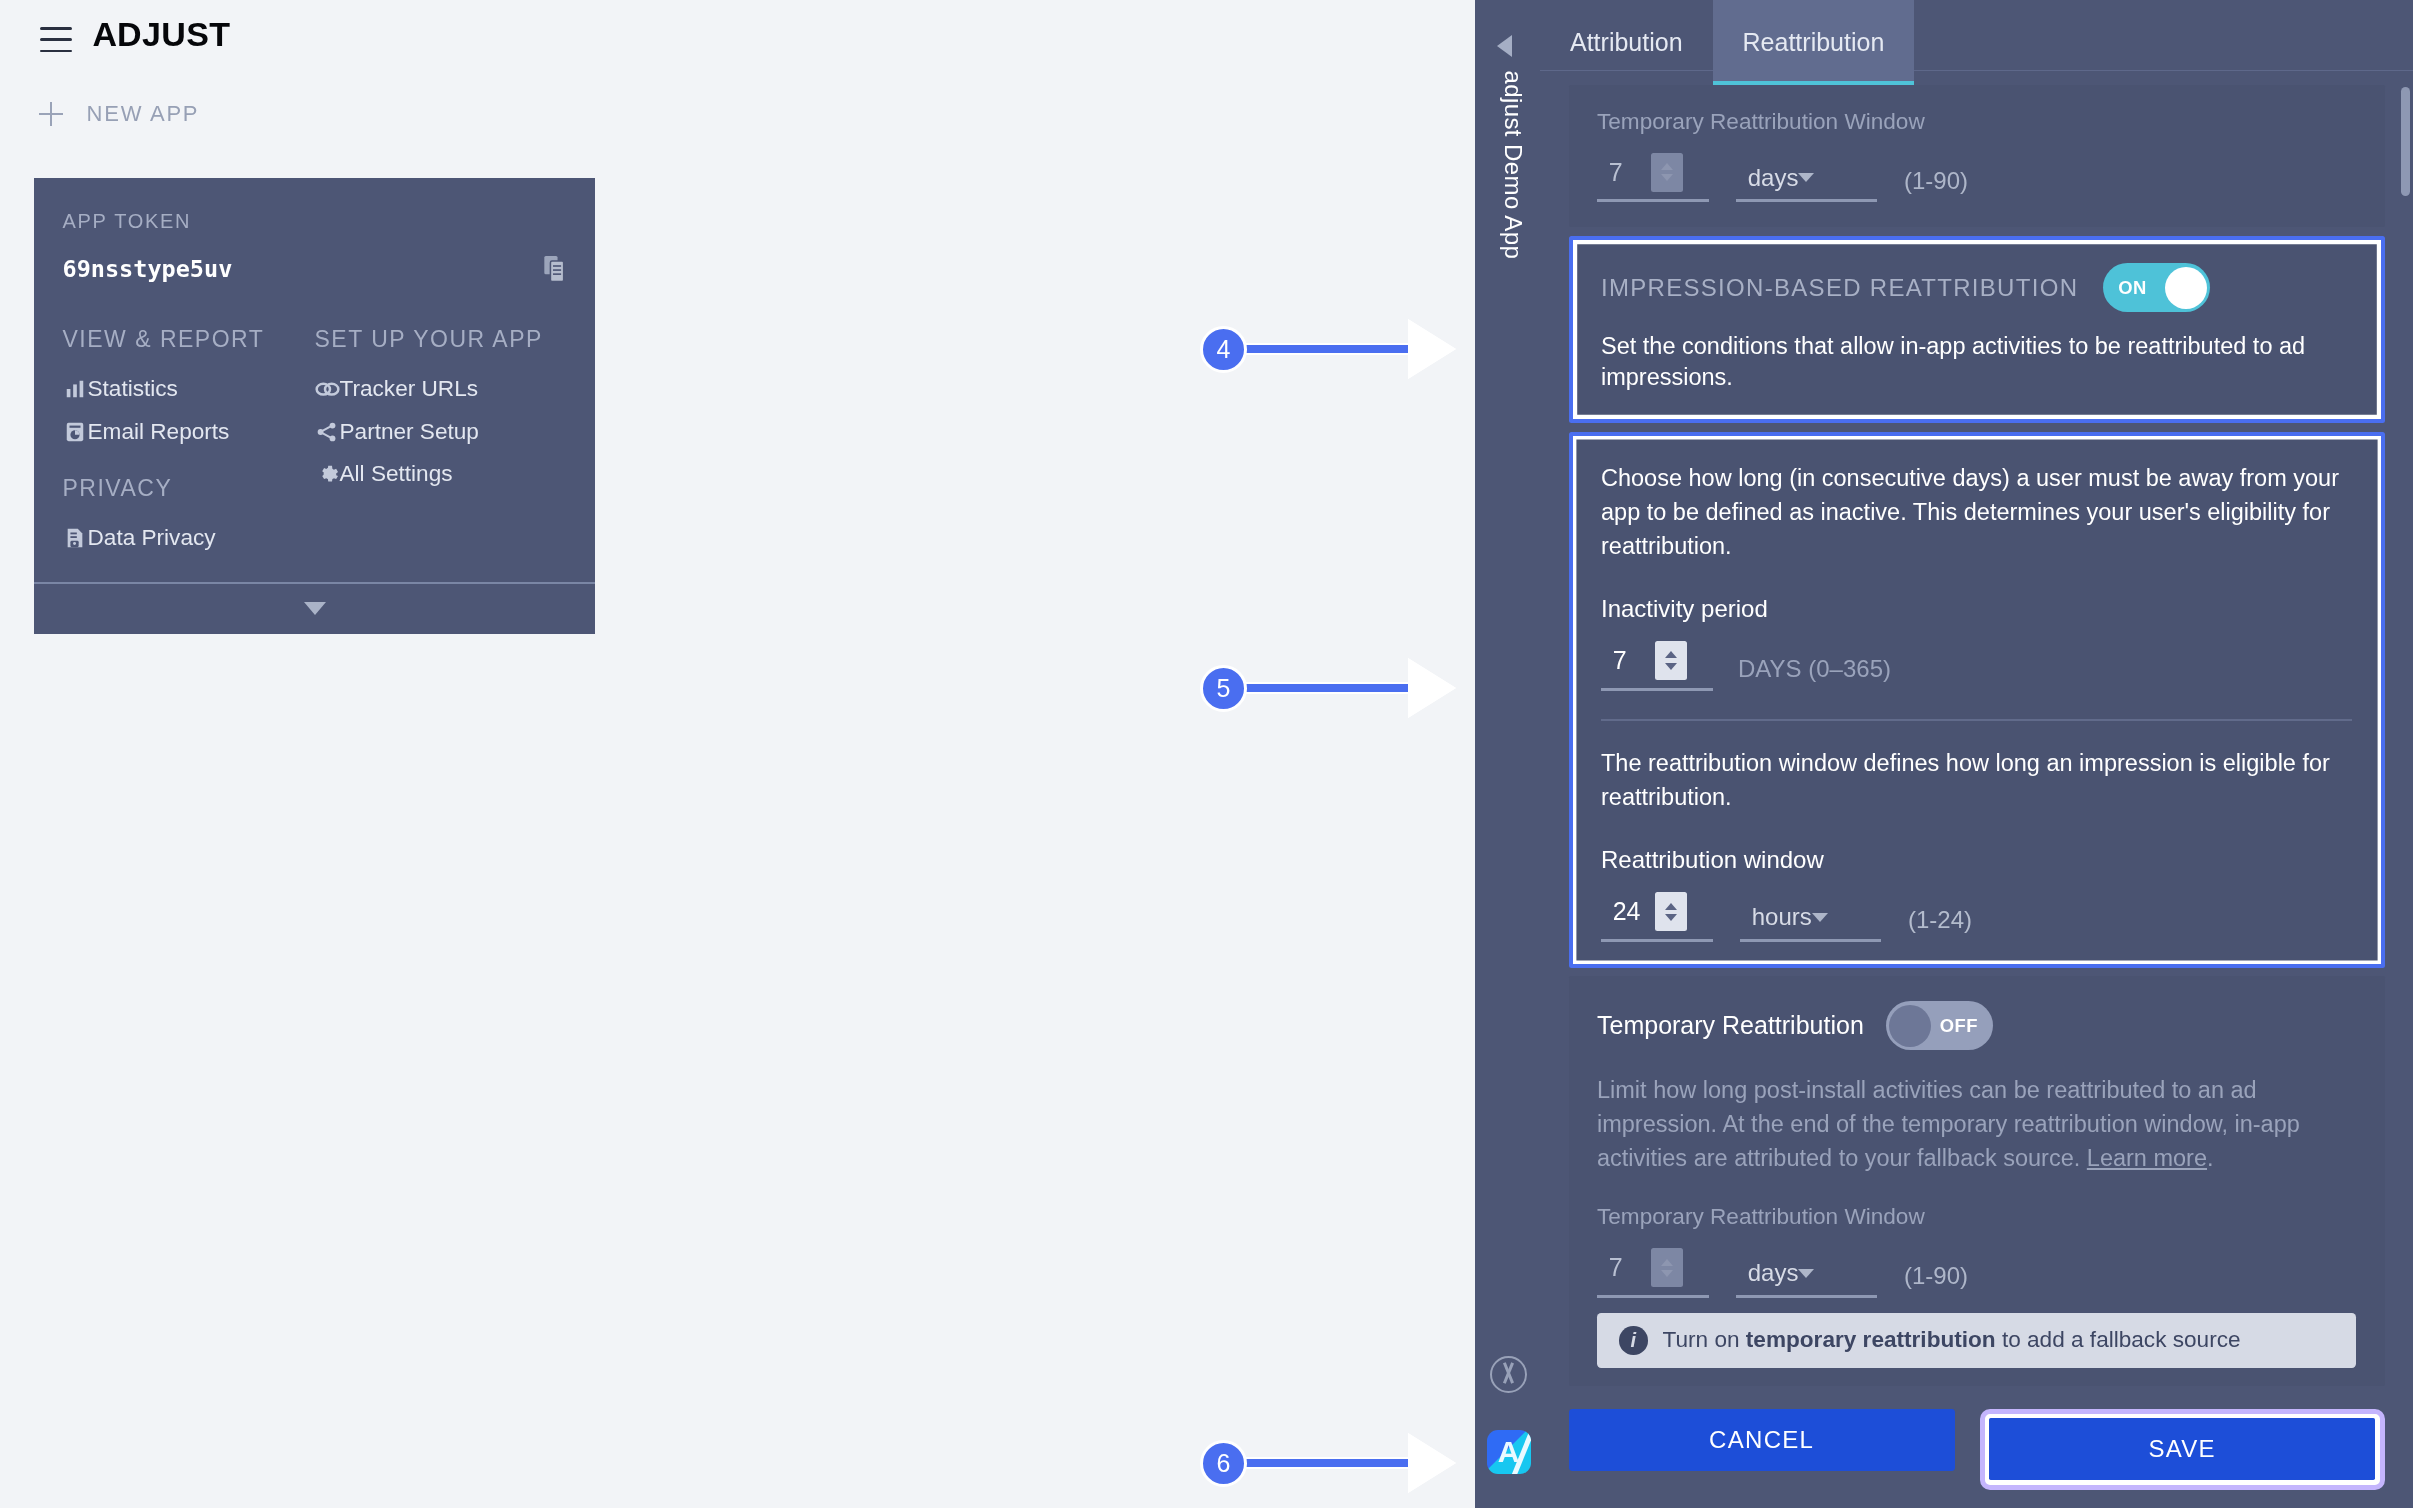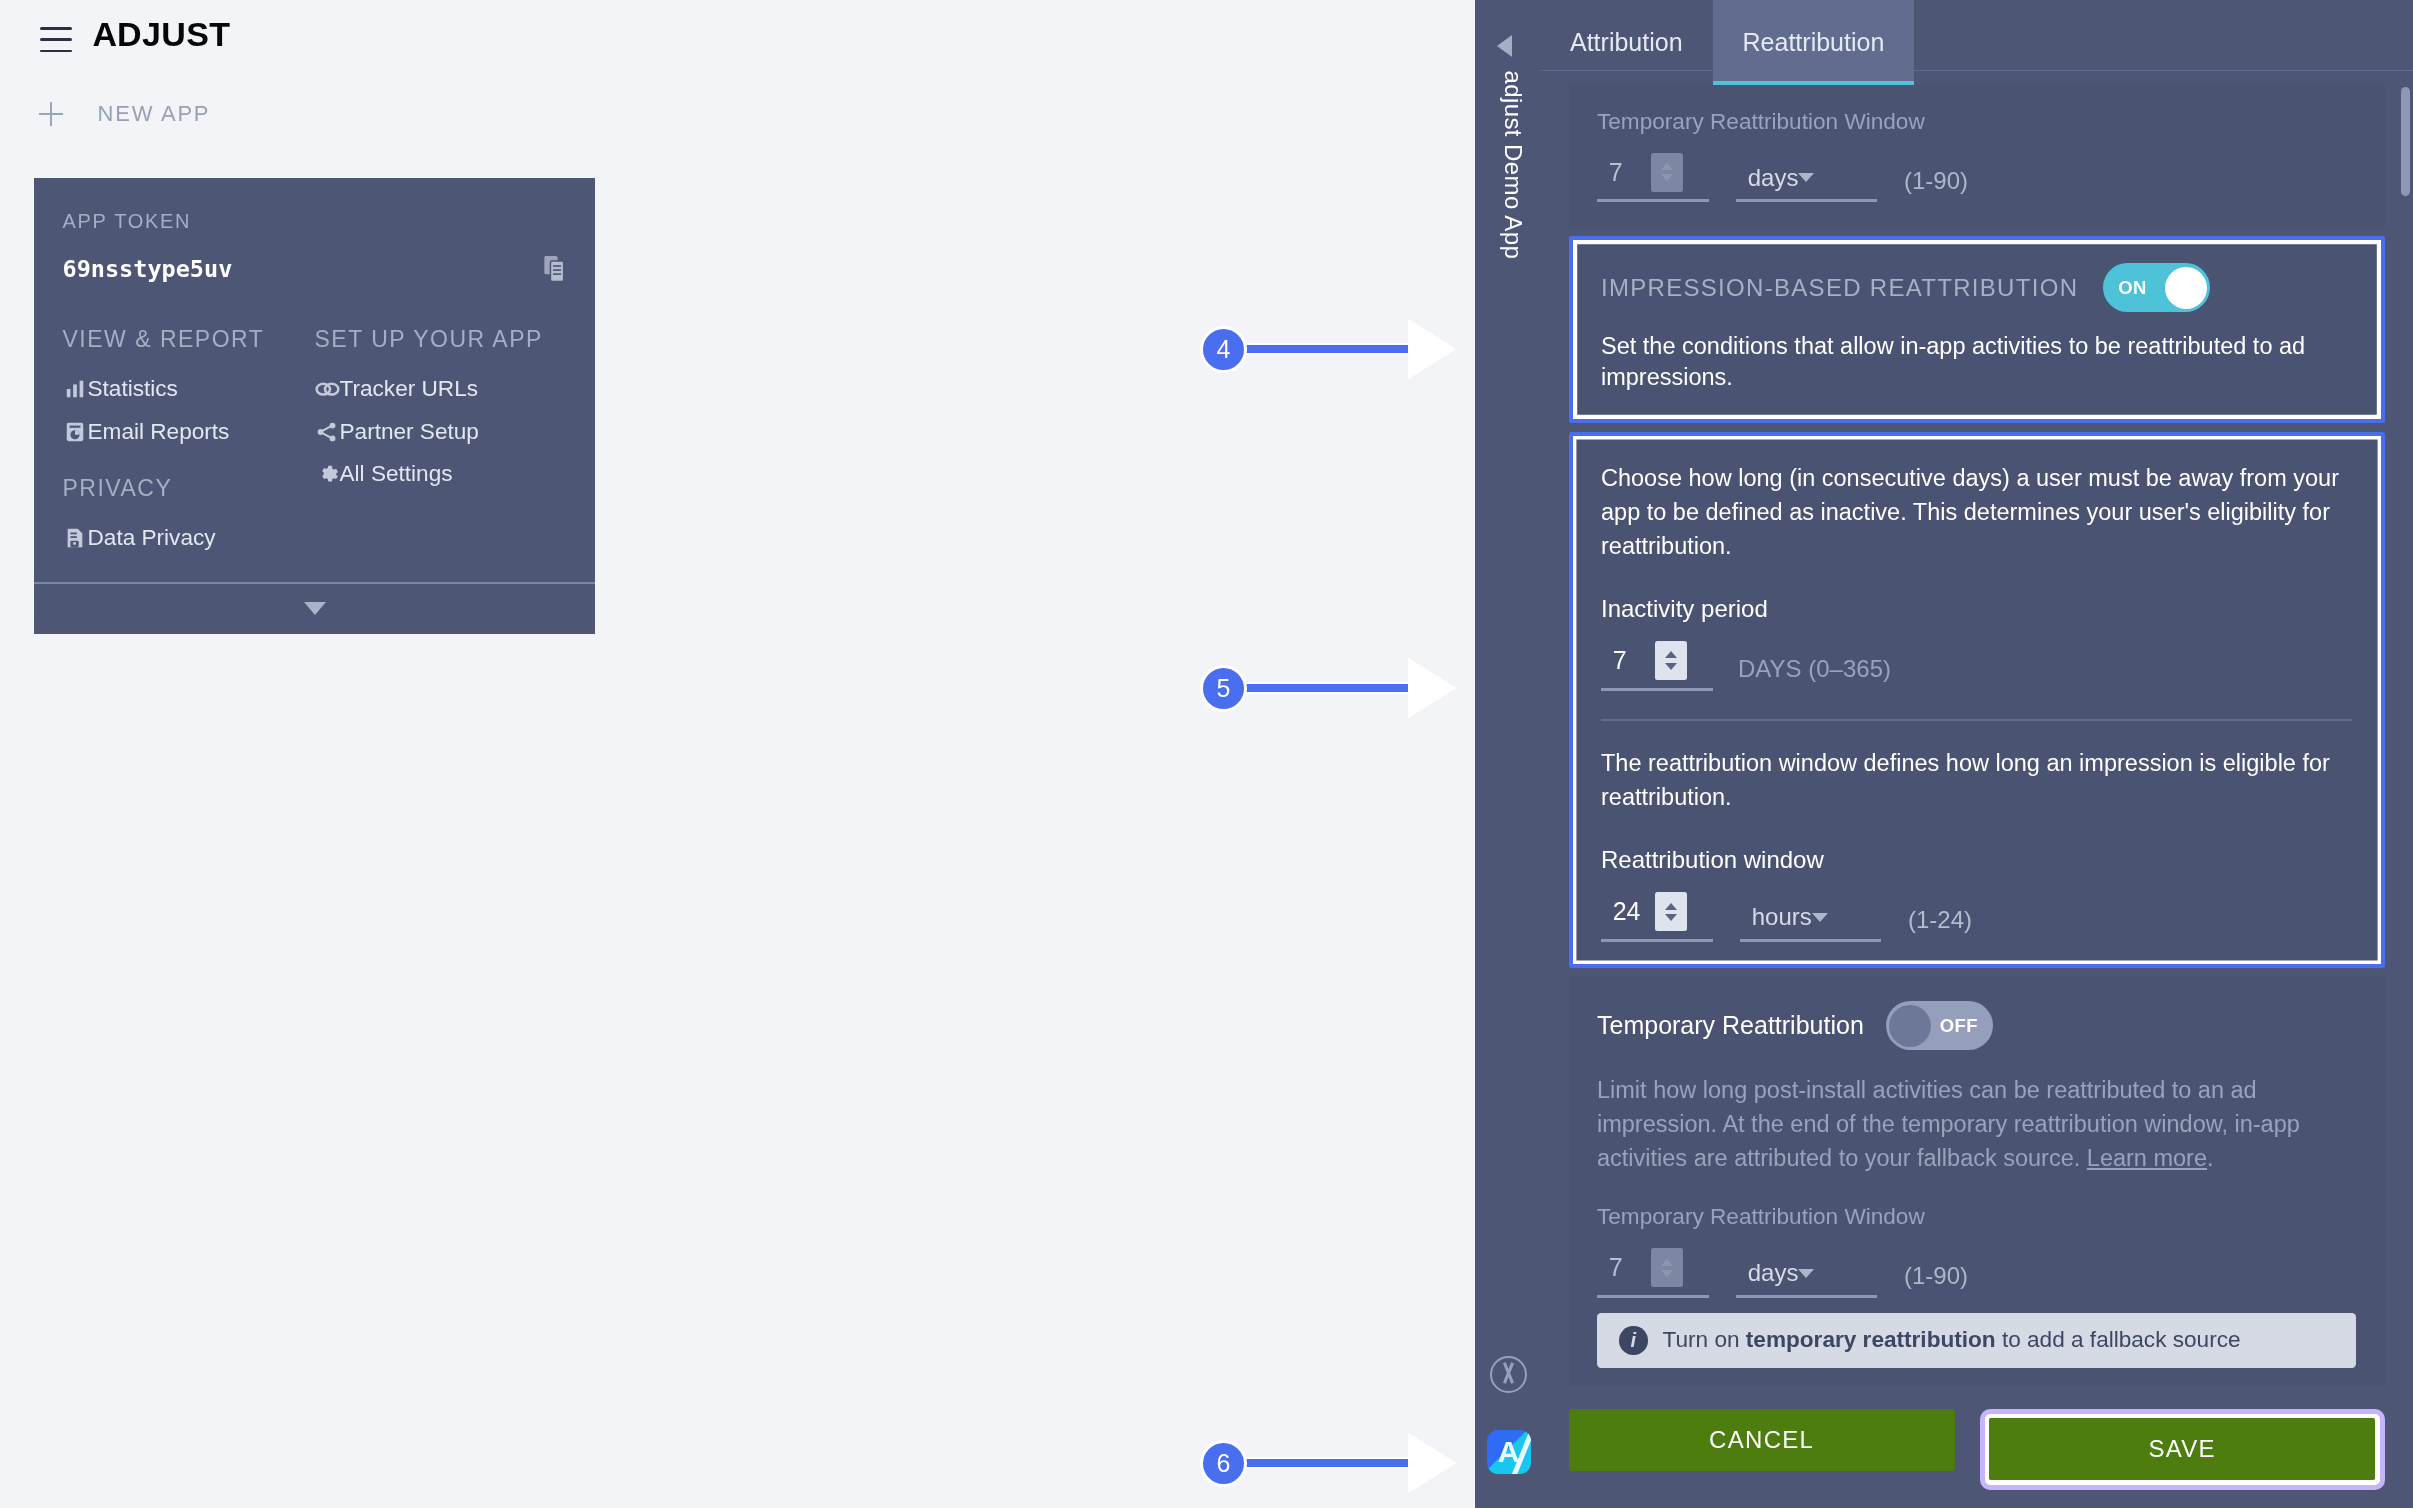--- a/index.html
+++ b/index.html
@@ -28,21 +28,21 @@
 
   .brand {
     position: absolute; left: 92px; top: 15px;
     font-size: 34px; font-weight: 700; letter-spacing: 0.4px;
     color: #06070a; font-family: "Liberation Sans", sans-serif;
   }
   .brand .a-glyph { display:inline-block; transform: scaleX(-1); }
 
   .newapp {
     position: absolute; left: 39px; top: 101px;
-    display: flex; align-items: center; gap: 35px; cursor: pointer;
+    display: flex; align-items: center; gap: 24px; cursor: pointer;
   }
   .newapp .plus {
     position: relative; width: 23.5px; height: 23.5px;
   }
   .newapp .plus::before, .newapp .plus::after {
     content:""; position:absolute; background:#9aa3b8;
   }
   .newapp .plus::before { left:0; top:10.5px; width:23.5px; height:2.5px; }
   .newapp .plus::after  { top:0; left:10.5px; height:23.5px; width:2.5px; }
   .newapp .label {
@@ -254,21 +254,21 @@
     display:flex; align-items:center; justify-content:center; flex:none;
   }
   .notice .n-txt { font-size: 22.6px; color: #3d4663; }
   .notice .n-txt b { font-weight: 700; }
 
   .btn-row {
     position: absolute; left: 28.5px; right: 28.5px; bottom: 18.4px;
     display: flex; gap: 25px;
   }
   .btn {
-    flex: 1; height: 62px; border-radius: 3.4px; background: #4d7c0f;
+    flex: 1; height: 62px; border-radius: 3.4px; background: #1d4ed8;
     display:flex; align-items:center; justify-content:center;
     font-size: 24px; letter-spacing: 1.3px; color: #ffffff; cursor: pointer;
   }
   .btn-wrap-hl {
     flex: 1; border: 5px solid #c4b5fd; border-radius: 10px; padding: 4.2px;
     background: #ffffff;
   }
   .btn-wrap-hl .btn { width: 100%; border-radius: 1.7px; }
 
   

